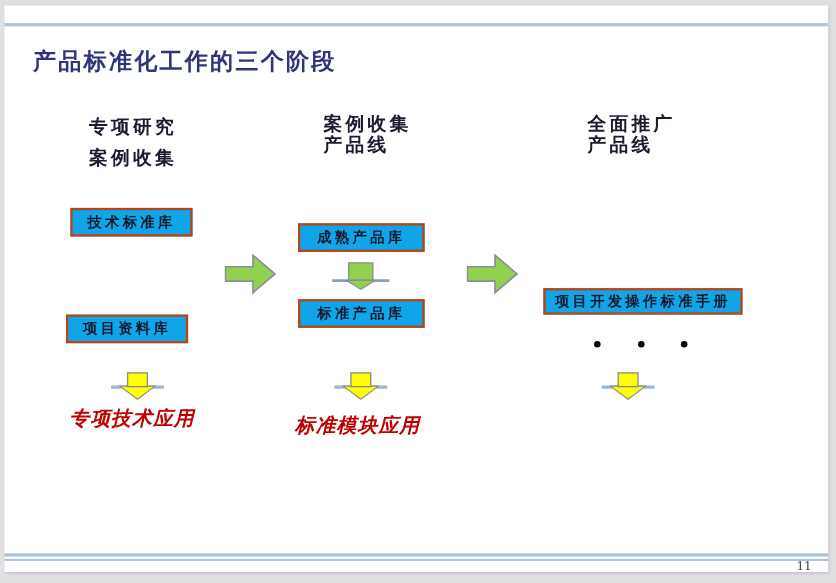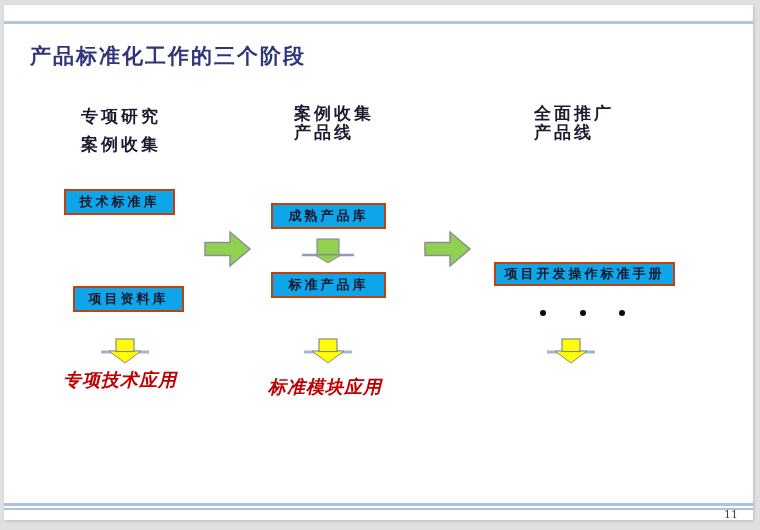--- a/index.html
+++ b/index.html
@@ -43,21 +43,21 @@
   <div class="stage-header sp2 abs" style="left:294px;top:104px;">
     <div>案例收集</div>
     <div>产品线</div>
   </div>
   <div class="stage-header sp2 abs" style="left:534px;top:104px;">
     <div>全面推广</div>
     <div>产品线</div>
   </div>
 
   <div class="flow-box" style="left:64px;top:189px;width:107px;height:22px;">技术标准库</div>
-  <div class="flow-box" style="left:73px;top:286px;width:107px;height:22px;">项目资料库</div>
+  <div class="flow-box" style="left:60px;top:286px;width:107px;height:22px;">项目资料库</div>
 
   <div class="abs" style="left:204px;top:230px;">
     <svg width="48" height="38" viewBox="0 0 48 38">
       <polygon points="1,12.5 26,12.5 26,2 46,19 26,36 26,25.5 1,25.5" fill="#92d050" stroke="#8b8f94" stroke-width="1.5"></polygon>
     </svg>
   </div>
 
   <div class="flow-box" style="left:271px;top:203px;width:111px;height:22px;">成熟产品库</div>
   <div class="abs" style="left:300px;top:238px;">
     <svg width="56" height="26" viewBox="0 0 56 26">

